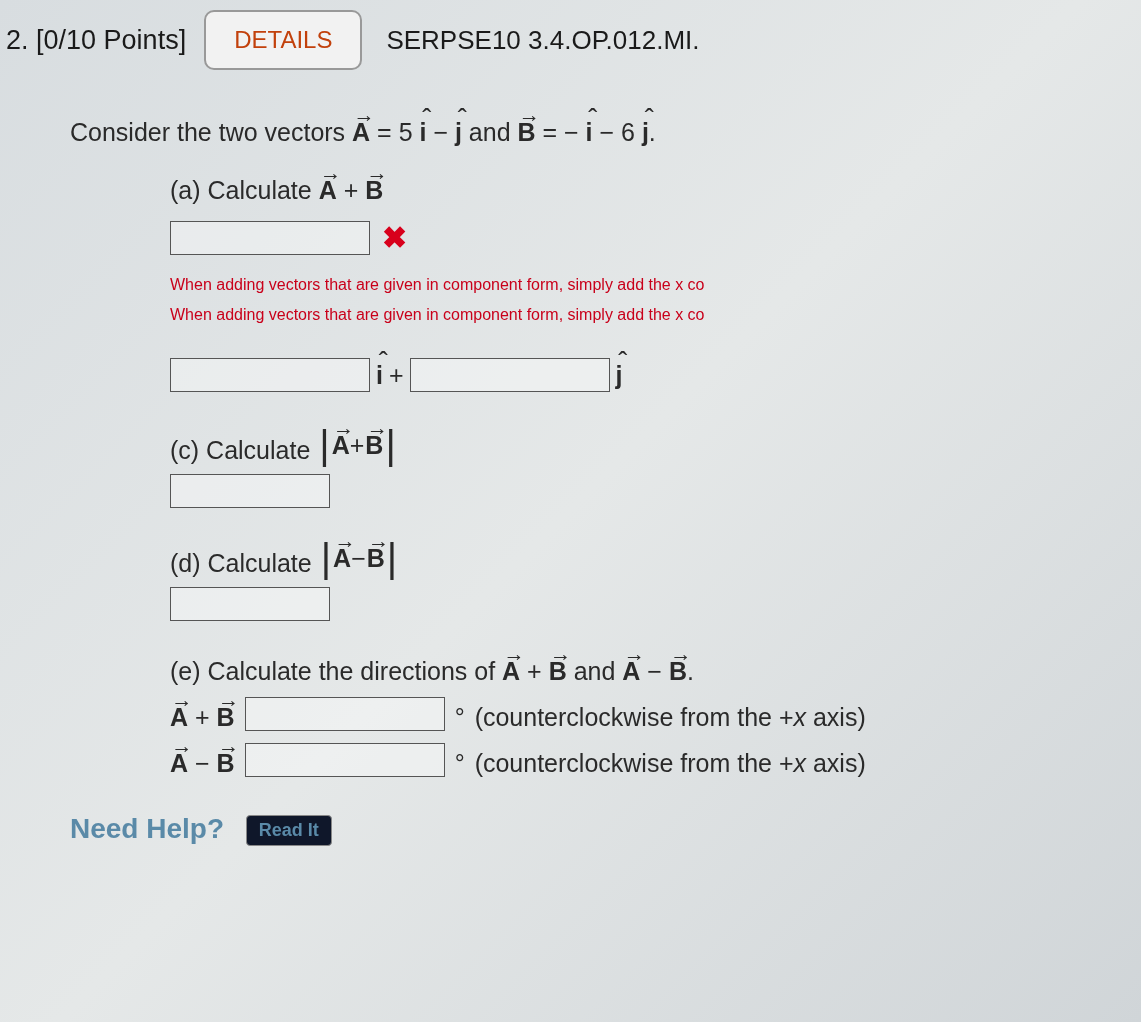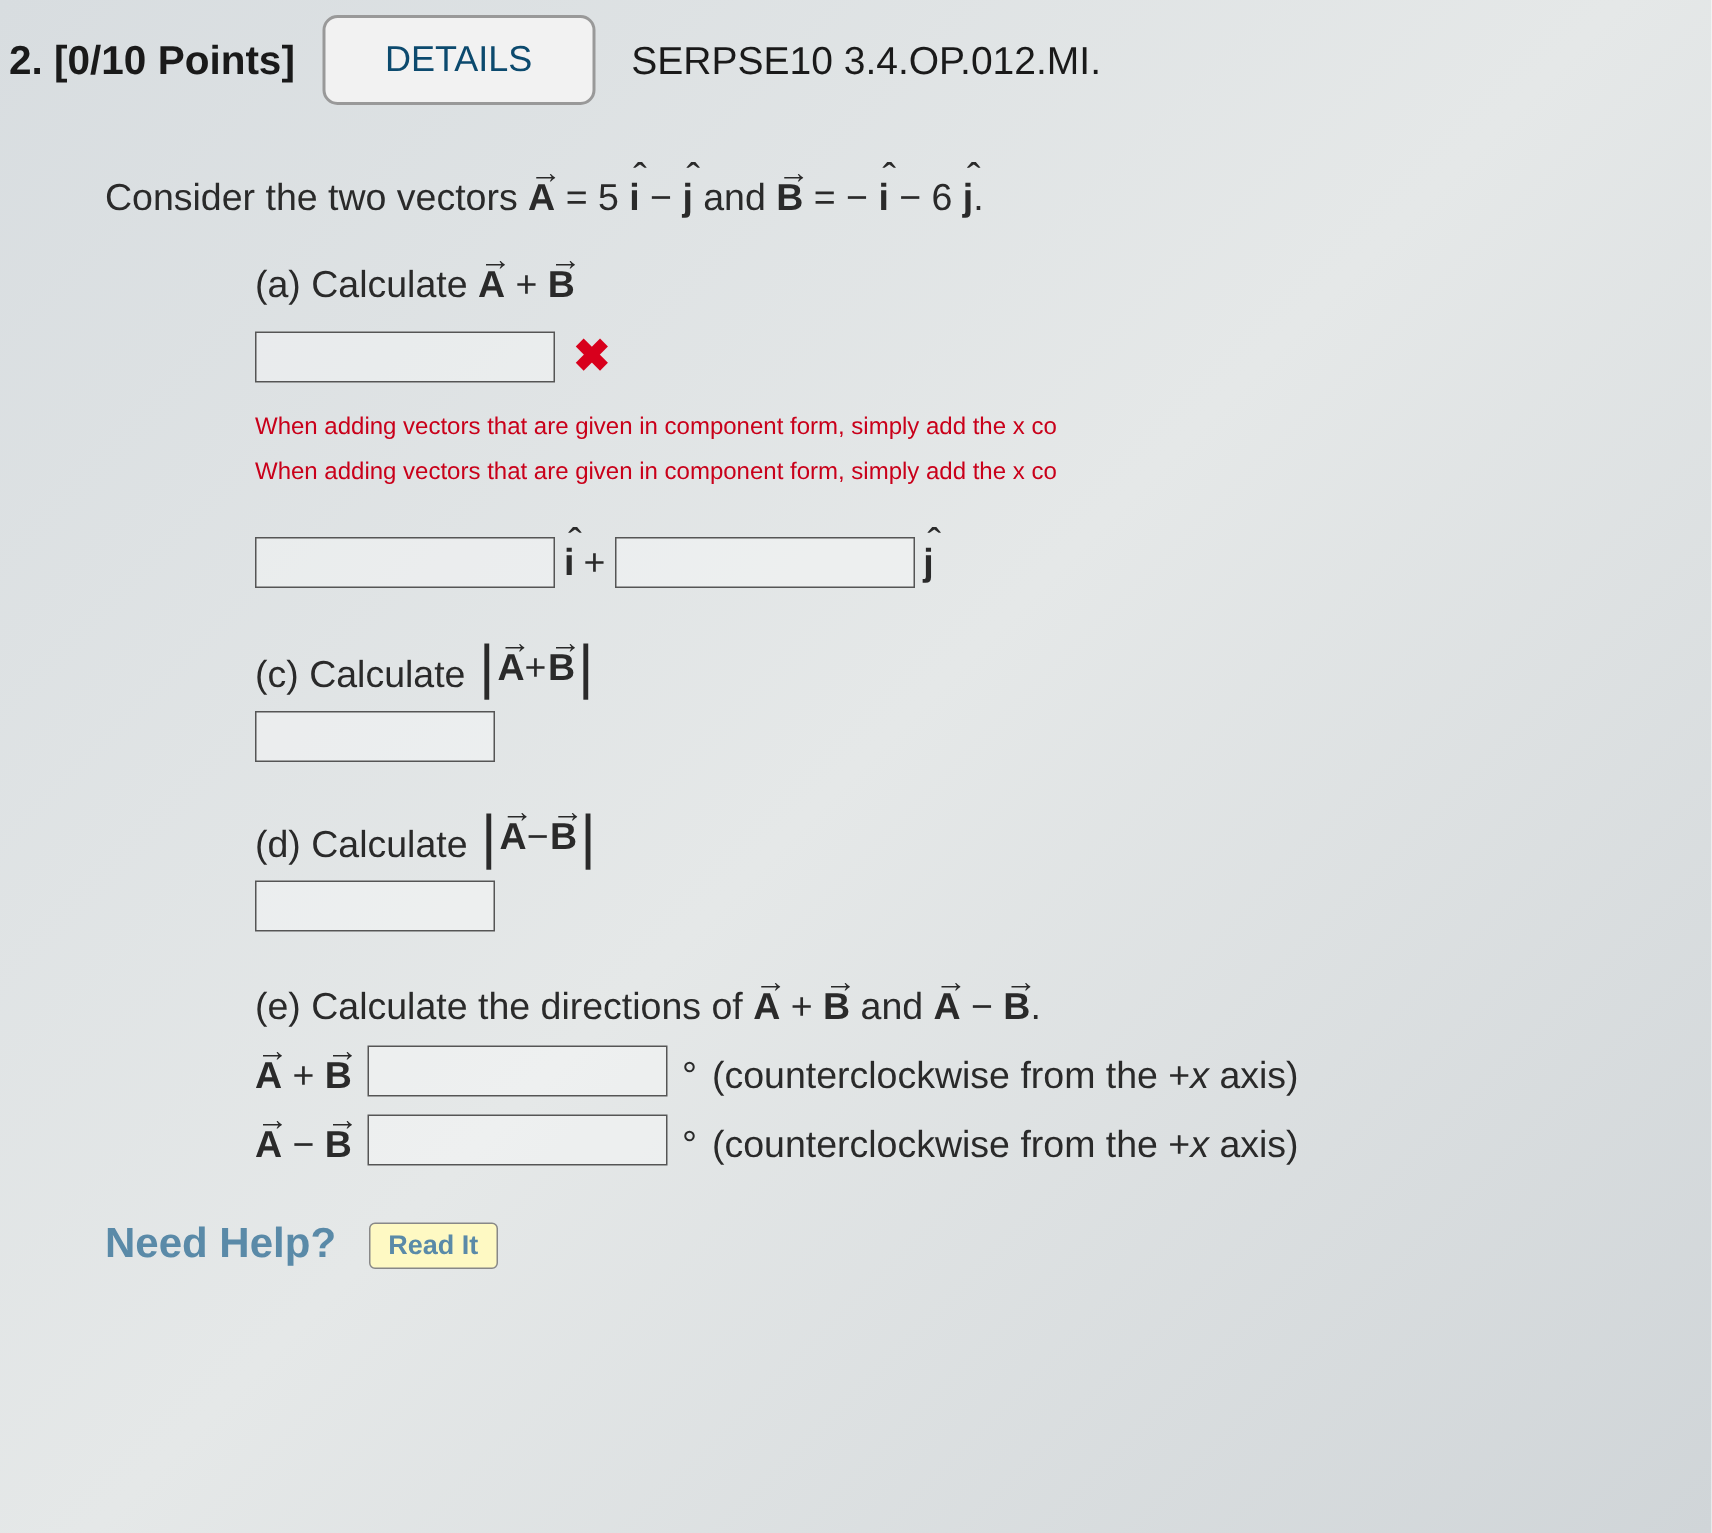--- a/index.html
+++ b/index.html
@@ -18,31 +18,31 @@
     padding: 10px 0 0 0;
   }
   .header-row {
     display: flex;
     align-items: center;
     gap: 18px;
     padding: 0 0 18px 0;
   }
   .qnum {
     font-size: 27px;
-    font-weight: bold;
+    font-weight: normal;
     color: #1a1a1a;
     padding-left: 6px;
   }
   .btn {
     border: 2px solid #999;
     background: #f2f2f2;
     border-radius: 10px;
-    padding: 14px 40px;
+    padding: 14px 28px;
     font-size: 24px;
-    color: #0c4a6e;
+    color: #c2410c;
     cursor: pointer;
     font-family: inherit;
   }
   .ref {
     font-size: 26px;
     font-weight: normal;
     color: #1a1a1a;
     margin-left: 6px;
   }
   .content {
@@ -133,21 +133,21 @@
   .ital { font-style: italic; }
   .need-help {
     color: #5a8aa8;
     font-size: 28px;
     font-weight: bold;
     margin: 30px 0 0 70px;
   }
   .read-btn {
     display: inline-block;
     border: 1.5px solid #888;
-    background: #fef9c3;
+    background: #0f172a;
     padding: 4px 12px;
     font-size: 18px;
     border-radius: 4px;
     margin-left: 14px;
     vertical-align: middle;
   }
   .hair { letter-spacing: 1px; }
 </style>
 </head>
 <body>

